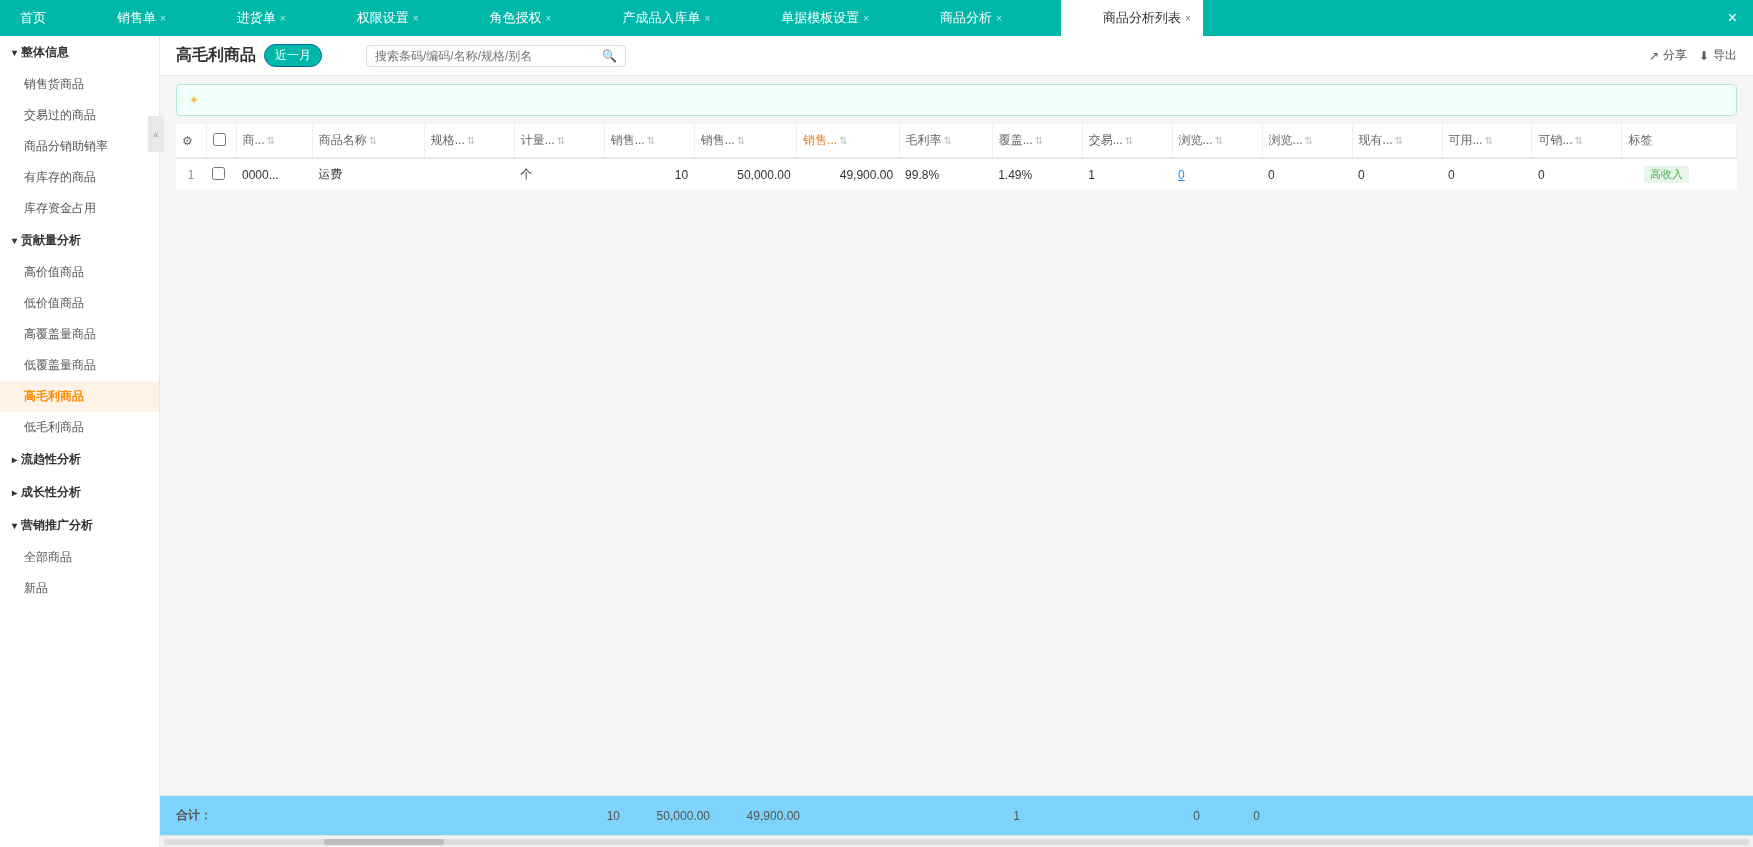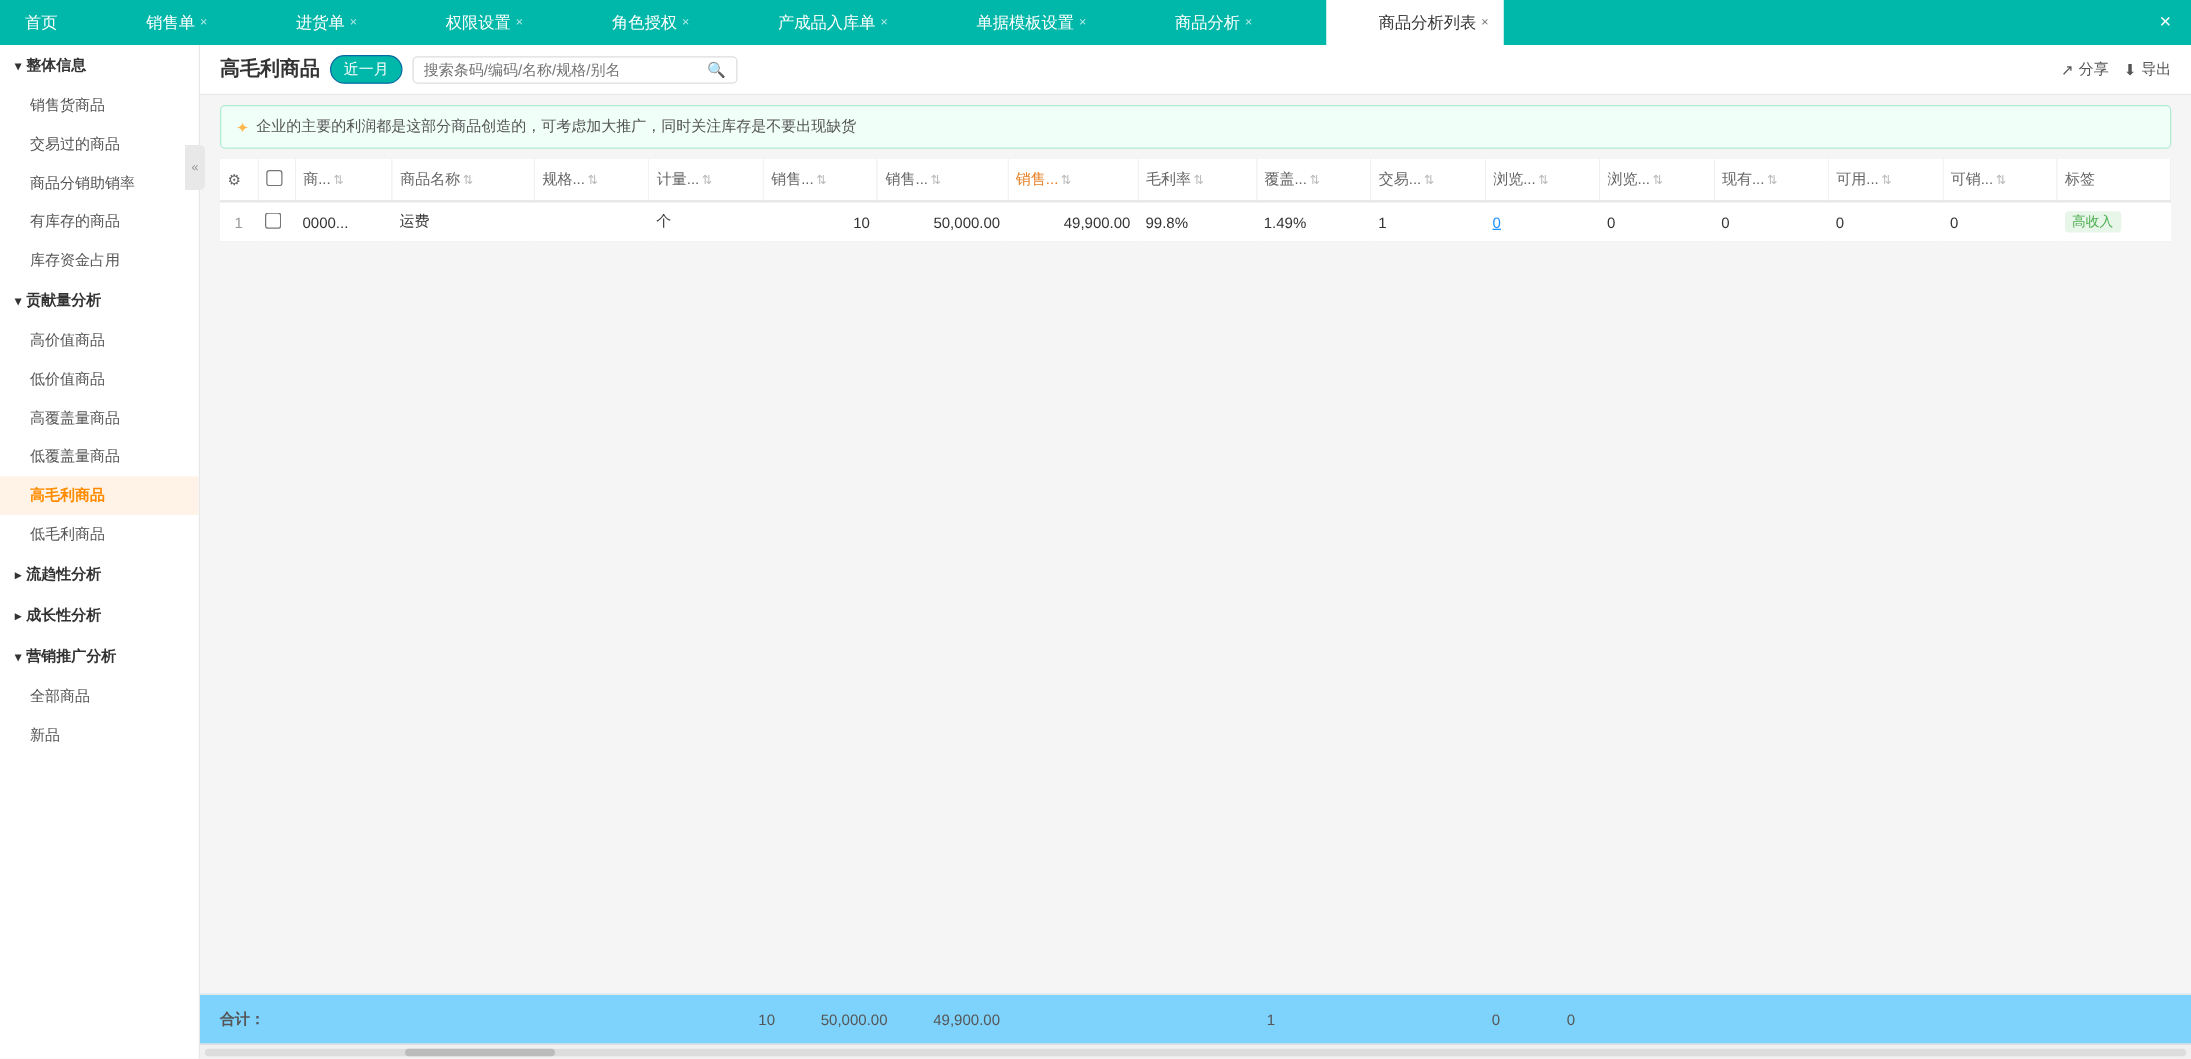--- a/index.html
+++ b/index.html
@@ -136,20 +136,21 @@
     .search-box {
       display: flex;
       align-items: flex-end;
       border: 1px solid #ddd;
       border-radius: 4px;
       padding: 3px 8px;
       background: white;
       gap: 4px;
       flex: 1;
       max-width: 260px;
+      margin-left: 36px;
     }
     .search-box input {
       border: none;
       outline: none;
       font-size: 12px;
       color: #999;
       width: 100%;
       background: transparent;
     }
     .header-actions {
@@ -224,20 +225,21 @@
     }
     .tag-badge {
       display: inline-block;
       padding: 1px 6px;
       border-radius: 3px;
       font-size: 11px;
     }
     .tag-high-income {
       color: #4caf50;
       background: #e8f5e9;
+      margin-left: 16px;
     }
     .link-style {
       color: #1890ff;
       text-decoration: underline;
       cursor: pointer;
     }
 
     
     .footer-totals {
       display: flex;
@@ -430,21 +432,20 @@
         </div>
         <div class="action-btn">
           <span>⬇</span>
           <span>导出</span>
         </div>
       </div>
     </div>
 
     <div class="info-banner">
       <span class="info-icon">✦</span>
-      <span>企业的主要的利润都是这部分商品创造的，可考虑加大推广，同时关注库存是不要出现缺货</span>
     </div>
 
     <div class="table-container">
       <table>
         <thead>
           <tr>
             <th style="width:30px;">
               <span>⚙</span>
             </th>
             <th style="width:30px;">

